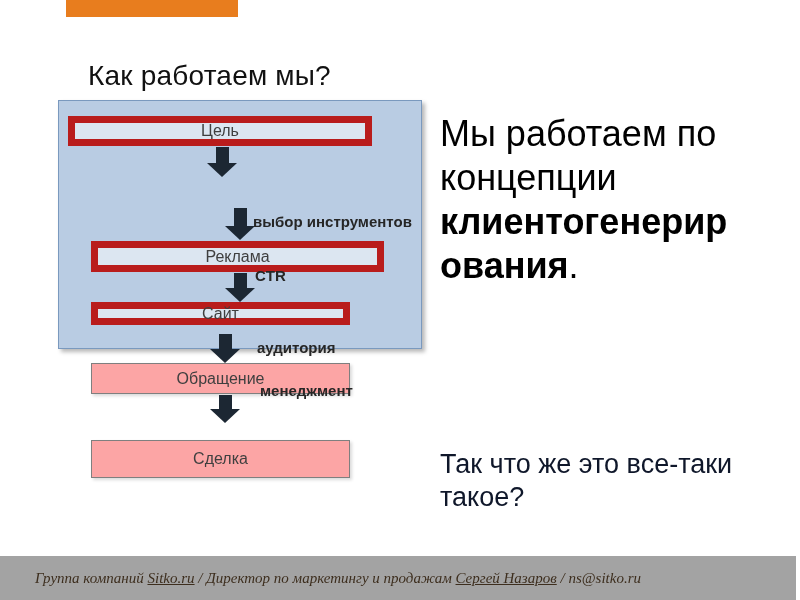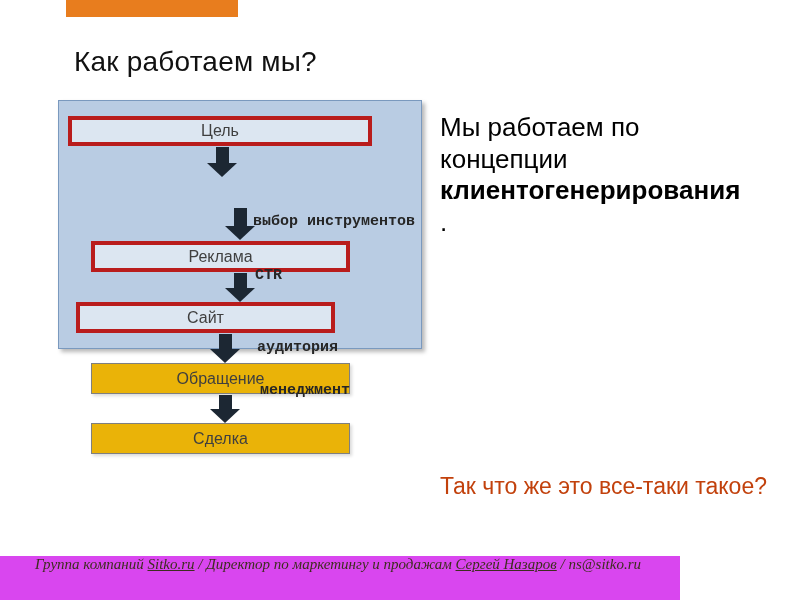--- a/index.html
+++ b/index.html
@@ -5,57 +5,57 @@
   html,body { margin:0; padding:0; background:#e9e9e9; }
   .slide {
     position:relative; width:800px; height:600px; background:#ffffff;
     overflow:hidden; font-family:"Liberation Sans", sans-serif;
   }
   .top-accent {
     position:absolute; left:66px; top:0; width:172px; height:17px;
     background:#E87D1E;
   }
   .title {
-    position:absolute; left:72px; top:44px; margin:2px;
+    position:absolute; left:72px; top:44px; margin:16px;
     font-size:28px; font-weight:400; color:#111111; letter-spacing:0.2px;
   }
   .fc-container {
     position:absolute; left:58px; top:100px; width:362px; height:247px;
     background:#B9CCE3; border:1px solid #7A99BE;
     box-shadow:3px 3px 4px rgba(0,0,0,0.28);
   }
   .fbox {
     position:absolute; display:flex; align-items:center; justify-content:center;
     font-size:16px; color:#3F3F3F; box-sizing:border-box;
   }
-  .fbox.blue { background:#DCE6F1; border:4px solid #b91c1c; }
-  .fbox.white { background:#eab308; border:1px solid #7F7F7F; box-shadow:2px 2px 3px rgba(0,0,0,0.15); }
+  .fbox.blue { background:#DCE6F1; border:7px solid #b91c1c; }
+  .fbox.white { background:#fca5a5; border:1px solid #7F7F7F; box-shadow:2px 2px 3px rgba(0,0,0,0.15); }
   .arrow { position:absolute; display:flex; flex-direction:column; align-items:center; width:30px; }
   .arrow .shaft { width:13px; background:#1C2733; flex:1; }
   .arrow .head {
     width:0; height:0;
     border-left:15px solid transparent; border-right:15px solid transparent;
     border-top:14px solid #1C2733;
   }
   .alabel {
-    position:absolute; font-size:15px; font-weight:700; color:#262626; white-space:nowrap;font-family:Liberation Mono, monospace;
+    position:absolute; font-size:15px; font-weight:700; color:#262626; white-space:nowrap;
   }
   .lead-text {
     position:absolute; left:440px; top:112px; width:302px;
-    font-size:26px; line-height:1.22; color:#000000;
+    font-size:36px; line-height:1.22; color:#000000;
     overflow-wrap:break-word; word-wrap:break-word;
   }
   .lead-text b { font-weight:700; }
   .question-text {
     position:absolute; left:440px; top:448px; width:345px;
-    font-size:23px; line-height:1.22; color:#c2410c;margin-top:24px;
+    font-size:27px; line-height:1.22; color:#0f172a;
   }
   .footer {
-    position:absolute; left:0; bottom:0; width:680px; height:44px;
-    background:#d946ef; display:flex; align-items:flex-start;
+    position:absolute; left:0; bottom:0; width:796px; height:44px;
+    background:#a3a3a3; display:flex; align-items:center;
     padding-left:35px; box-sizing:border-box;
   }
   .footer-text {
     font-family:"Liberation Serif", serif; font-style:italic;
     font-size:15px; color:#3D2E1E;
   }
   .footer-text a { color:#3D2E1E; text-decoration:underline; cursor:pointer; }
 </style>
 </head>
 <body>
@@ -75,45 +75,45 @@
     <div class="head"></div>
   </div>
 
 
   <div class="arrow" style="left:225px;top:208px;height:32px">
     <div class="shaft"></div>
     <div class="head"></div>
   </div>
   <span class="alabel" style="left:253px;top:213px">выбор инструментов</span>
 
-  <div class="fbox blue" style="left:91px;top:241px;width:259px;height:31px">Реклама</div>
+  <div class="fbox blue" style="left:91px;top:241px;width:293px;height:31px">Реклама</div>
 
   <div class="arrow" style="left:225px;top:273px;height:29px">
     <div class="shaft"></div>
     <div class="head"></div>
   </div>
   <span class="alabel" style="left:255px;top:267px">CTR</span>
 
-  <div class="fbox blue" style="left:76px;top:302px;width:259px;height:31px">Сайт</div>
+  <div class="fbox blue" style="left:91px;top:302px;width:259px;height:23px">Сайт</div>
 
   <div class="arrow" style="left:210px;top:334px;height:29px">
     <div class="shaft"></div>
     <div class="head"></div>
   </div>
   <span class="alabel" style="left:257px;top:339px">аудитория</span>
 
   <div class="fbox white" style="left:91px;top:363px;width:259px;height:31px">Обращение</div>
 
   <div class="arrow" style="left:210px;top:395px;height:28px">
     <div class="shaft"></div>
     <div class="head"></div>
   </div>
   <span class="alabel" style="left:260px;top:382px">менеджмент</span>
 
-  <div class="fbox white" style="left:91px;top:423px;width:259px;height:31px">Сделка</div>
+  <div class="fbox white" style="left:91px;top:440px;width:259px;height:38px">Сделка</div>
 
   <div class="lead-text"><span>Мы работаем по концепции </span><b>клиентогенерирования</b><span>.</span></div>
 
   <div class="question-text">Так что же это все-таки такое?</div>
 
   <div class="footer">
     <span class="footer-text"><span>Группа компаний </span><a>Sitko.ru</a><span> / Директор по маркетингу и продажам </span><a>Сергей Назаров</a><span> / </span><span>ns@sitko.ru</span></span>
   </div>
 
 </div>

